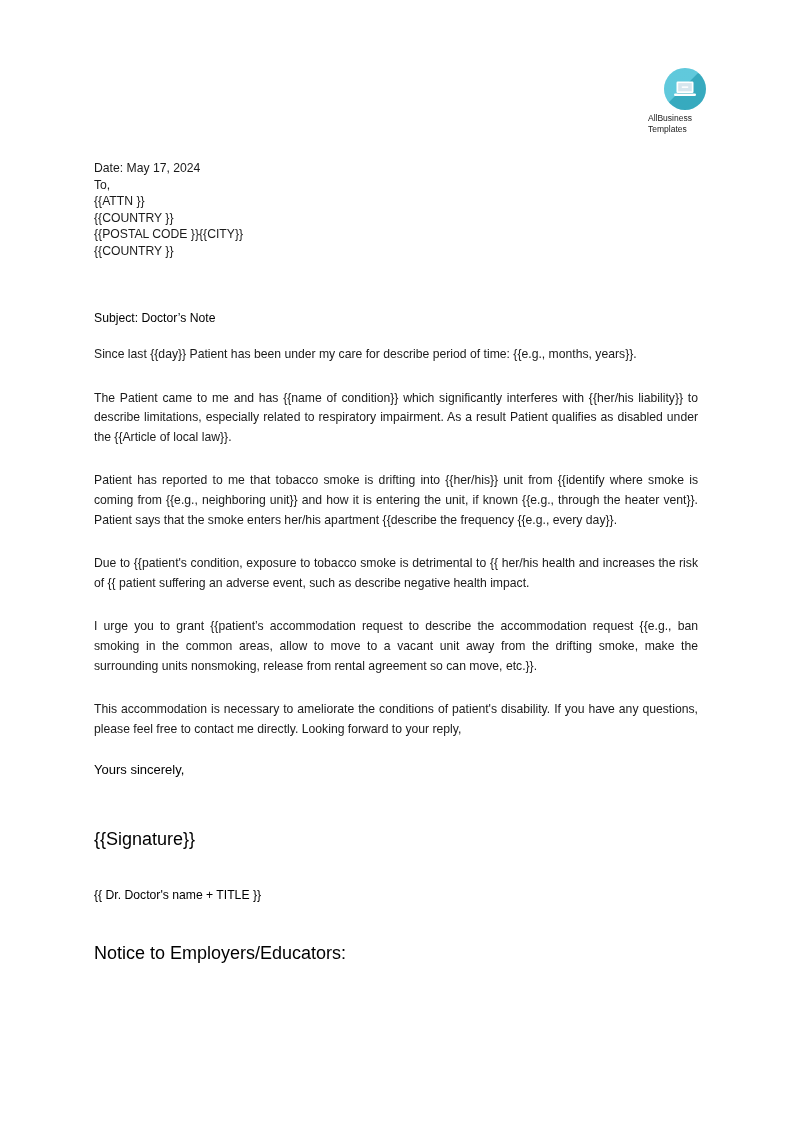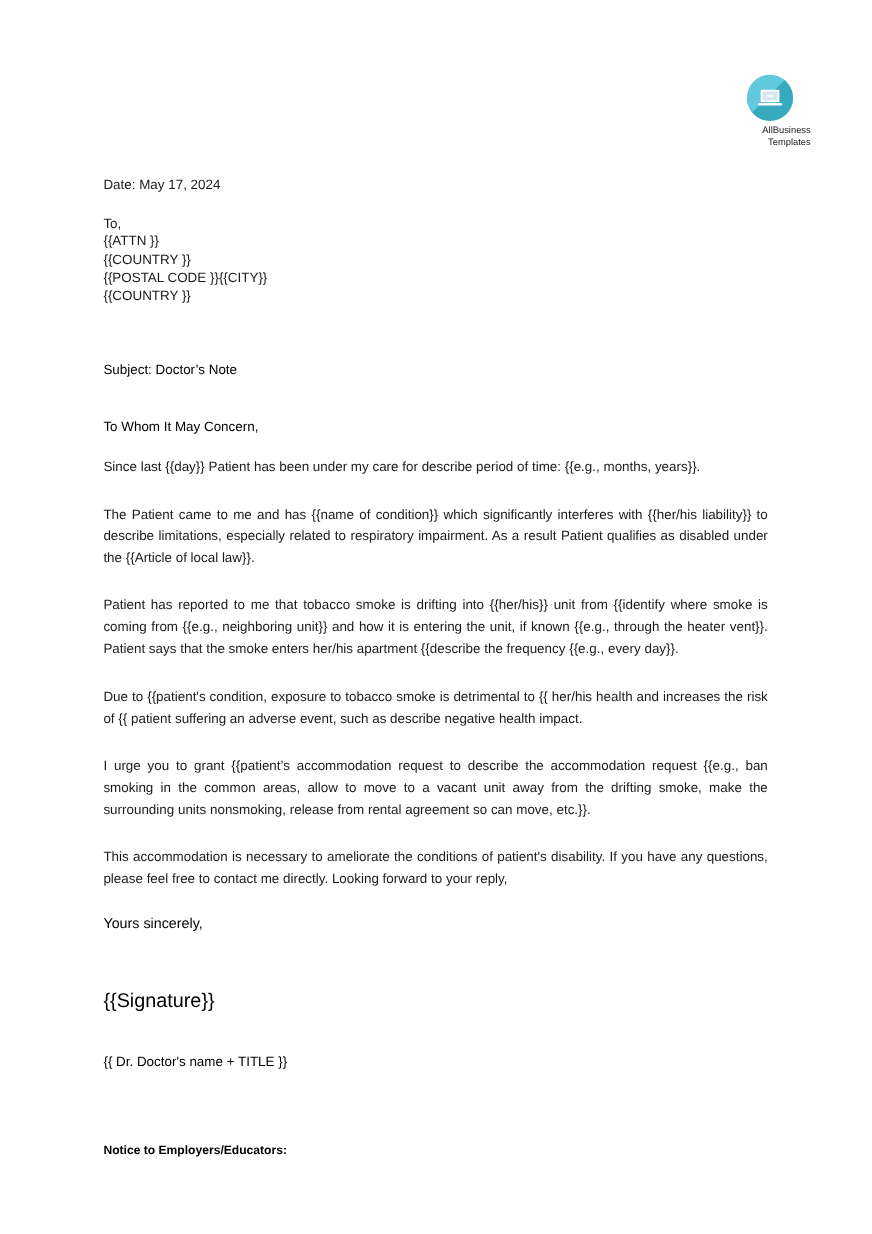--- a/index.html
+++ b/index.html
@@ -18,24 +18,24 @@
 
   .page {
     position: absolute;
     inset: 0;
     background: #ffffff;
   }
 
   
   .brand {
     position: absolute;
-    left: 663px;
+    left: 648px;
     top: 68px;
     width: 74px;
-    text-align: right;
+    text-align: left;
   }
   .brand-mark {
     width: 42px;
     height: 42px;
     border-radius: 50%;
     margin: 0 auto;
     position: relative;
     overflow: hidden;
     background: #3dbdd4;
   }
@@ -79,21 +79,21 @@
     left: 94px;
     top: 160px;
     width: 604px;
   }
 
   .line {
     font-size: 12.2px;
     line-height: 17px;
     color: #1a1a1a;
   }
-  .date-line { margin-bottom: 18px; }
+  .date-line { }
 
   .addr-block { margin-bottom: 0; }
   .addr-block .line { line-height: 16.4px; }
 
   .subject {
     font-weight: normal;
     font-size: 12.2px;
     margin-top: 52px;
   }
 
@@ -117,23 +117,22 @@
   }
   .signature-ph {
     font-size: 18px;
     margin-top: 52px;
   }
   .doctor-name {
     font-size: 12.2px;
     margin-top: 38px;
   }
   .notice {
-    font-size: 11px;
-    margin-top: 68px;
-    font-weight: bold;
+    font-size: 18px;
+    margin-top: 41px;
   }
 </style>
 </head>
 <body>
 
 <div class="page">
 
   <div class="brand">
     <div class="brand-mark">
       <div class="shade"></div>
@@ -158,21 +157,20 @@
     <div class="addr-block">
       <div class="line">To,</div>
       <div class="line">{{ATTN }}</div>
       <div class="line">{{COUNTRY }}</div>
       <div class="line">{{POSTAL CODE }}{{CITY}}</div>
       <div class="line">{{COUNTRY }}</div>
     </div>
 
     <div class="subject">Subject: Doctor’s Note</div>
 
-    <div class="salutation">To Whom It May Concern,</div>
 
     <div class="para first">Since last {{day}} Patient has been under my care for describe period of time: {{e.g., months, years}}.</div>
     <div class="para">The Patient came to me and has {{name of condition}} which significantly interferes with {{her/his liability}} to describe limitations, especially related to respiratory impairment. As a result Patient qualifies as disabled under the {{Article of local law}}.</div>
     <div class="para">Patient has reported to me that tobacco smoke is drifting into {{her/his}} unit from {{identify where smoke is coming from {{e.g., neighboring unit}} and how it is entering the unit, if known {{e.g., through the heater vent}}. Patient says that the smoke enters her/his apartment {{describe the frequency {{e.g., every day}}.</div>
     <div class="para">Due to {{patient's condition, exposure to tobacco smoke is detrimental to {{ her/his health and increases the risk of {{ patient suffering an adverse event, such as describe negative health impact.</div>
     <div class="para">I urge you to grant {{patient’s accommodation request to describe the accommodation request {{e.g., ban smoking in the common areas, allow to move to a vacant unit away from the drifting smoke, make the surrounding units nonsmoking, release from rental agreement so can move, etc.}}.</div>
     <div class="para">This accommodation is necessary to ameliorate the conditions of patient's disability. If you have any questions, please feel free to contact me directly. Looking forward to your reply,</div>
 
     <div class="closing">Yours sincerely,</div>
 

